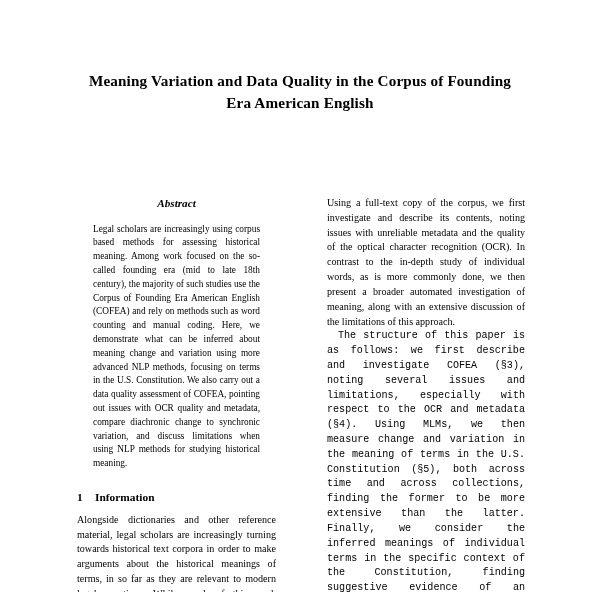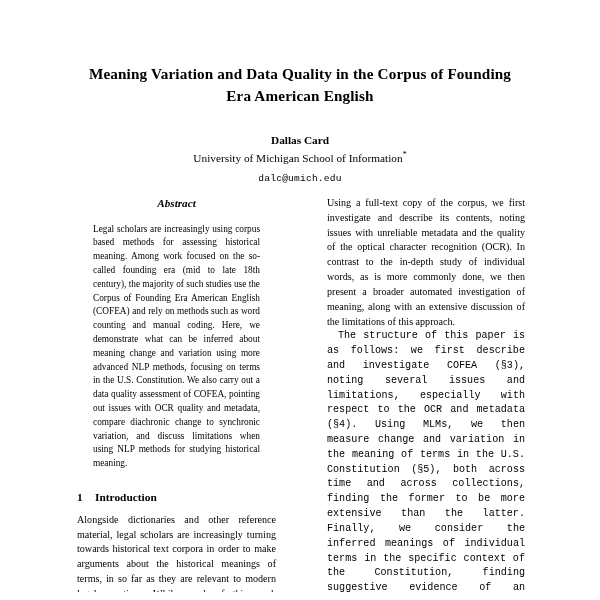--- a/index.html
+++ b/index.html
@@ -13,21 +13,21 @@
     overflow: hidden;
     font-family: "Liberation Serif", "DejaVu Serif", serif;
     color: #000000;
     -webkit-font-smoothing: antialiased;
   }
   .page {
     position: relative;
     width: 600px;
     height: 592px;
     box-sizing: border-box;
-    padding: 1px;
+    padding: 8px;
     overflow: hidden;
   }
 
   
   .title-block {
     padding: 62px 78px 0 78px;
     text-align: center;
   }
   .paper-title {
     font-size: 15.2px;
@@ -140,39 +140,34 @@
   }
 </style>
 </head>
 <body>
 
 <div class="page">
 
   <div class="title-block">
     <h1 class="paper-title">Meaning Variation and Data Quality in the Corpus of Founding Era American English</h1>
 
-    <div class="author-block">
-      <div class="author-name">Dallas Card</div>
-      <div class="author-affil"><span>University of Michigan School of Information</span><span class="asterisk">*</span></div>
-      <div class="author-email">dalc@umich.edu</div>
-    </div>
   </div>
 
   <div class="columns">
 
     <div class="col col-left">
 
       <div class="abstract-wrap">
         <div class="abstract-heading">Abstract</div>
         <p class="abstract-body">Legal scholars are increasingly using corpus based methods for assessing historical meaning. Among work focused on the so-called founding era (mid to late 18th century), the majority of such studies use the Corpus of Founding Era American English (COFEA) and rely on methods such as word counting and manual coding. Here, we demonstrate what can be inferred about meaning change and variation using more advanced NLP methods, focusing on terms in the U.S. Constitution. We also carry out a data quality assessment of COFEA, pointing out issues with OCR quality and metadata, compare diachronic change to synchronic variation, and discuss limitations when using NLP methods for studying historical meaning.</p>
       </div>
 
       <div class="section-heading">
         <span class="sec-num">1</span>
-        <span>Introduction</span>
+        <span>Information</span>
       </div>
 
       <p class="body-para">Alongside dictionaries and other reference material, legal scholars are increasingly turning towards historical text corpora in order to make arguments about the historical meanings of terms, in so far as they are relevant to modern legal questions. While much of this work involves manually inspecting usages of individual terms, here we demonstrate the use of more recent NLP methods for assessing meaning change and variation, relying on masked language models (MLMs) and focusing on terms in the U.S. Constitution.</p>
     </div>
 
     <div class="col col-right">
 
       <p class="body-para">Using a full-text copy of the corpus, we first investigate and describe its contents, noting issues with unreliable metadata and the quality of the optical character recognition (OCR). In contrast to the in-depth study of individual words, as is more commonly done, we then present a broader automated investigation of meaning, along with an extensive discussion of the limitations of this approach.</p>
 
       <p class="body-para"><span>The structure of this paper is as follows: we first describe and investigate COFEA (§3), noting several issues and limitations, especially with respect to the OCR and metadata (§4). Using MLMs, we then measure change and variation in the meaning of terms in the U.S. Constitution (§5), both across time and across collections, finding the former to be more extensive than the latter. Finally, we consider the inferred meanings of individual terms in the specific context of the Constitution, finding suggestive evidence of an overall bias towards more formal, as opposed to popular, meanings (§5.3), and end with a discussion of limitations. Data processing and analysis code, as well as interactive versions of all figures, are available online.</span><span class="footnote-mark">1</span></p>

